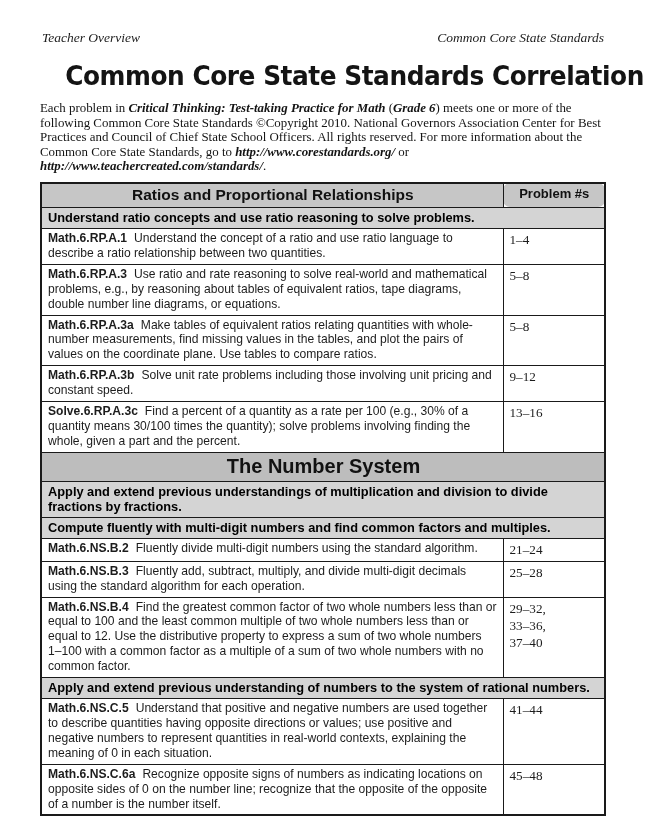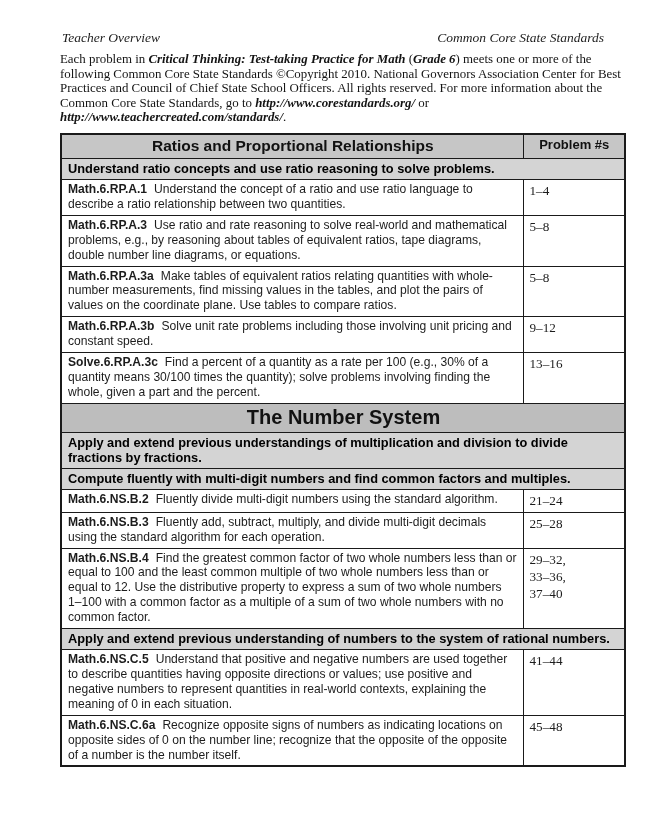--- a/index.html
+++ b/index.html
@@ -6,21 +6,21 @@
   body{
     width:646px;height:836px;
     font-family:"Liberation Sans",sans-serif;
     color:#1c1c1c;
     position:relative;
     overflow:hidden;
   }
   .page{
     box-sizing:border-box;
     width:646px;height:836px;
-    padding:30px 40px 0 60px;
+    padding:30px 40px 0 40px;
   }
   
   .running-head{
     display:flex;justify-content:space-between;
     font-family:"Liberation Serif",serif;
     font-style:italic;font-size:13.5px;
     padding:0 2px;
   }
   
   .title-wrap{text-align:center;margin:14px 0 10px 0;}
@@ -62,20 +62,21 @@
     font-size:15.5px;font-weight:bold;
     text-align:center;vertical-align:middle;
     padding:3px 0;
     color:#111;
   }
   th.problems-head{
     background:#c6c6c6;
     font-size:13px;font-weight:bold;
     text-align:center;vertical-align:middle;
     color:#111;
+    border-radius:7px;
   }
   td.section-row{
     background:#bdbdbd;
     font-size:20px;font-weight:bold;
     text-align:center;
     padding:2px 0 3px 0;
     color:#111;
   }
   td.subheader-row{
     background:#d4d4d4;
@@ -99,20 +100,23 @@
 </head>
 <body>
 
 <div class="page">
 
   <div class="running-head">
     <span>Teacher Overview</span>
     <span>Common Core State Standards</span>
   </div>
 
+  <div class="title-wrap">
+    <span class="page-title">Common Core State Standards Correlation</span>
+  </div>
 
   <p class="intro"><span>Each problem in </span><i>Critical Thinking:  Test-taking Practice for Math</i><span> (</span><i>Grade 6</i><span>) meets one or more of the following Common Core State Standards ©Copyright 2010.  National Governors Association Center for Best Practices and Council of Chief State School Officers.  All rights reserved.  For more information about the Common Core State Standards, go to </span><i>http://www.corestandards.org/</i><span> or </span><i>http://www.teachercreated.com/standards/</i><span>.</span></p>
 
   <table class="standards">
     <colgroup>
         <col class="c-desc">
         <col class="c-probs">
       </colgroup>
     <thead>
       <tr>

